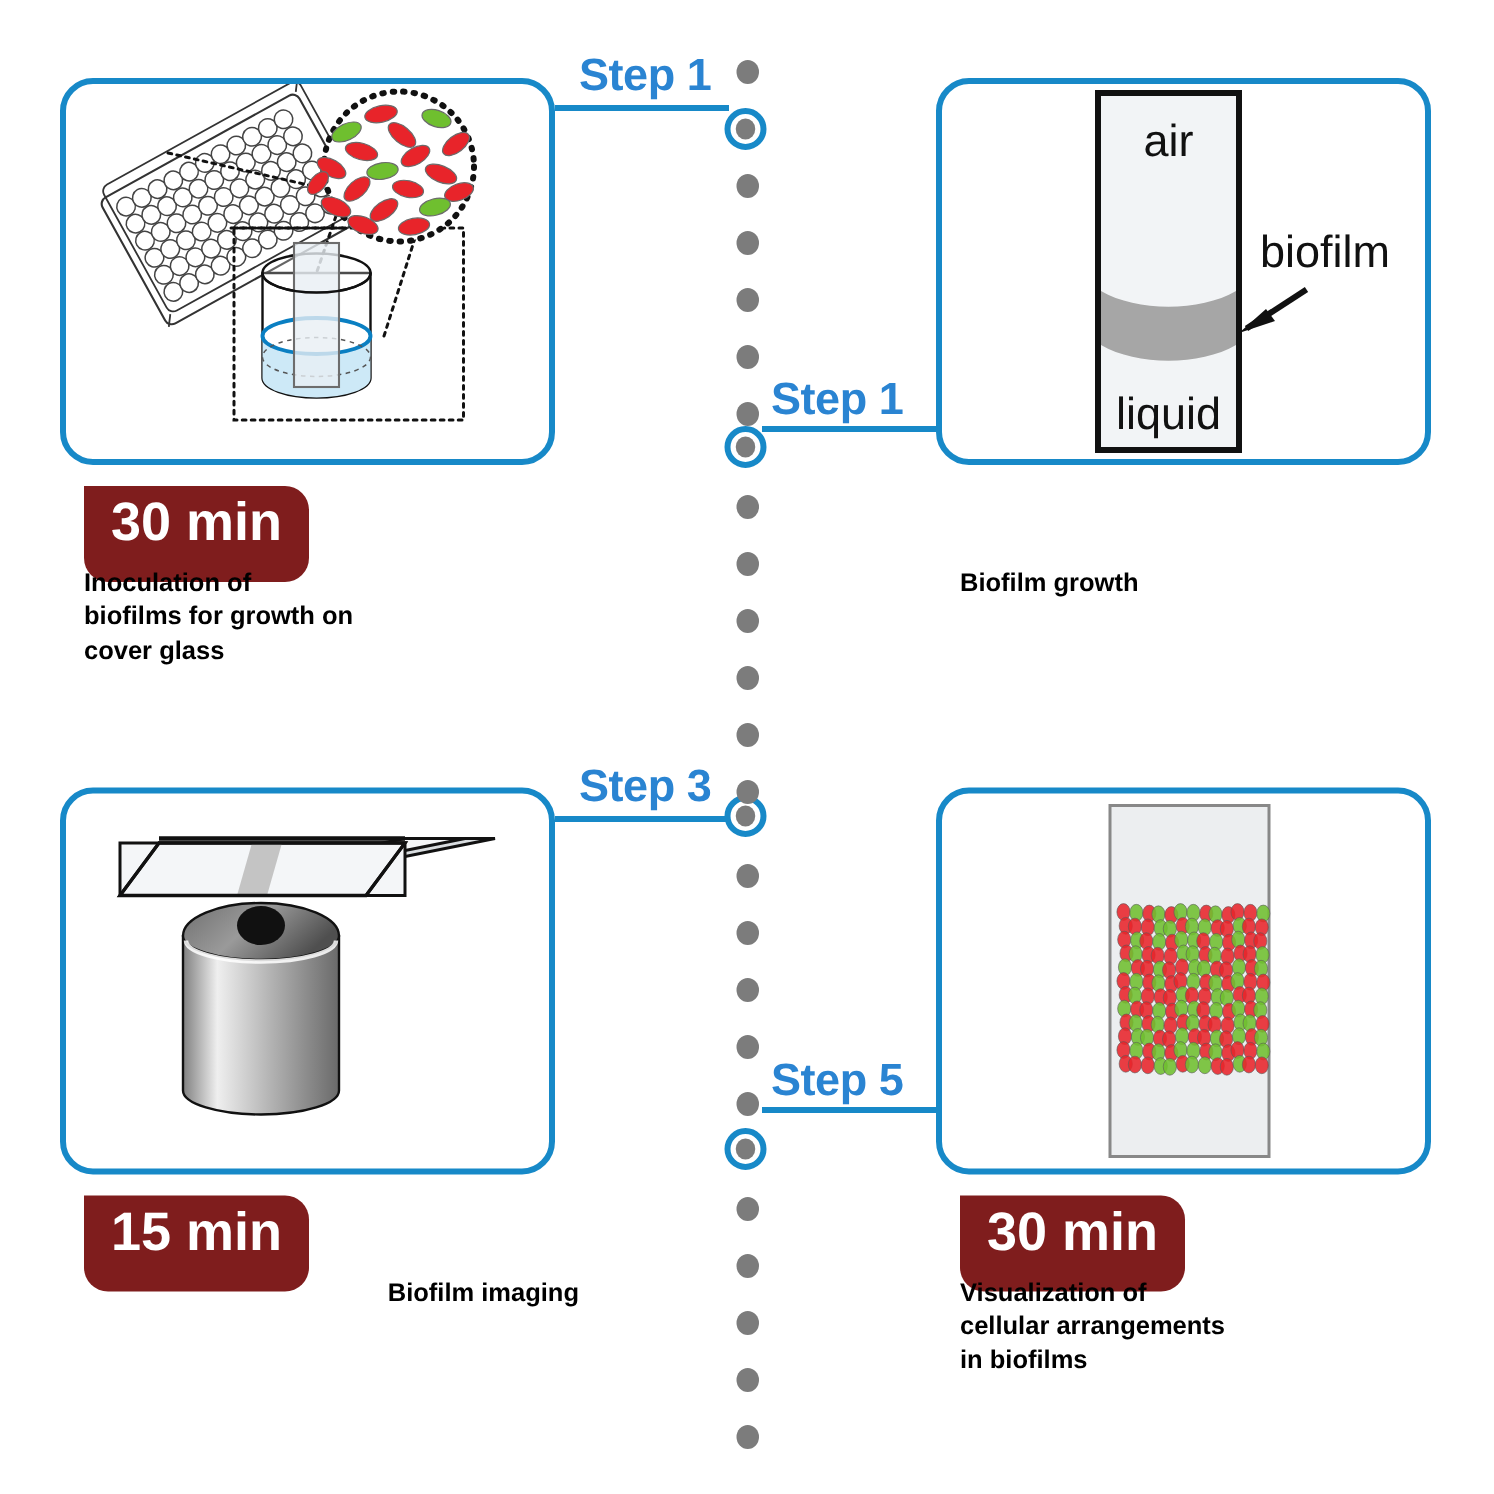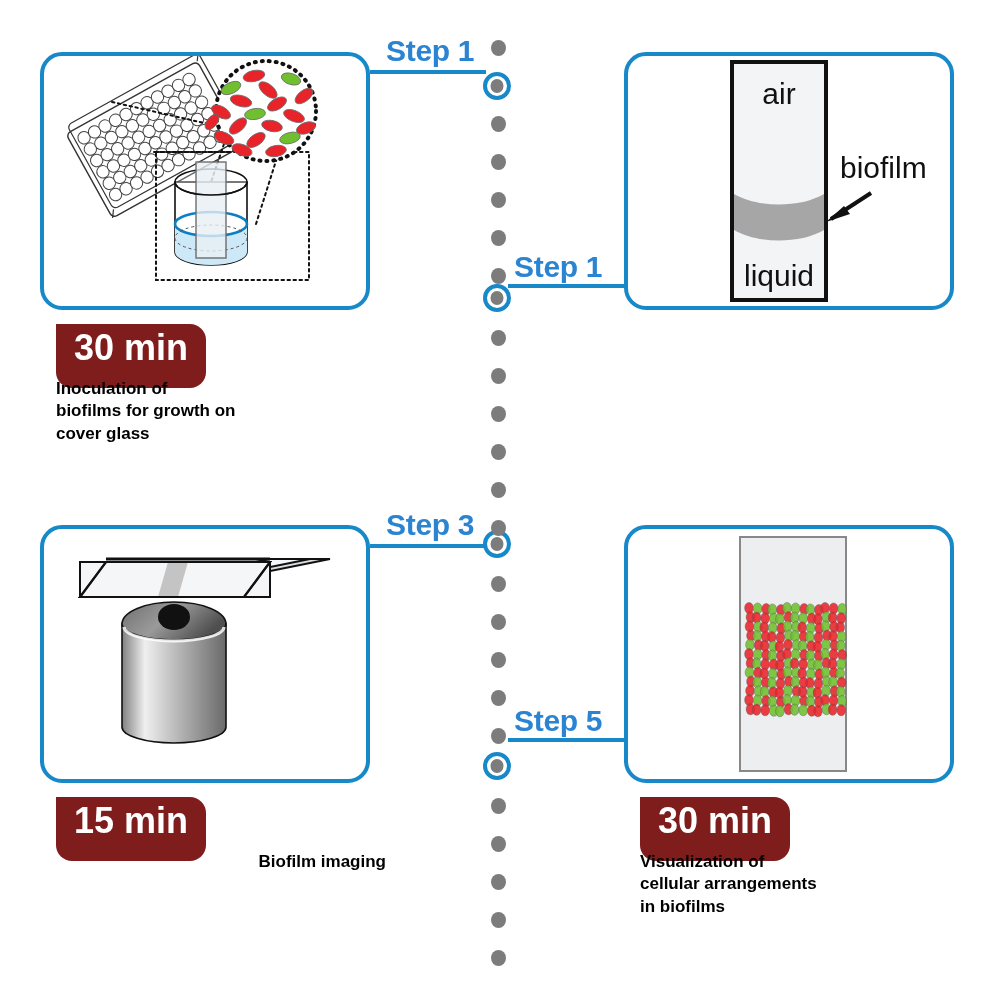--- a/index.html
+++ b/index.html
@@ -311,20 +311,21 @@
       <text x="212" y="122" font-family="Liberation Sans, sans-serif" font-size="30" fill="#111">biofilm</text>
       <g>
         <line x1="243" y1="137" x2="203" y2="163" stroke="#111" stroke-width="4"></line>
         <polygon points="198,166 222,158 216,150" fill="#111"></polygon>
       </g>
     </svg>
   </div>
 
   <div class="connector" style="left:508px; top:284px; width:120px;"></div>
   <div class="step-label" style="left:514px; top:250px;">Step 1</div>
+  <div class="caption" style="left:640px; top:378px; width:330px;">Biofilm growth</div>
 
   <div class="panel" style="left:40px; top:525px; width:330px; height:258px;">
     <svg width="322" height="250" viewBox="0 0 322 250">
 
       <g>
         <polygon points="56,68 246,30 286,30 96,68" fill="#d9dde0" stroke="#111" stroke-width="2"></polygon>
         <polygon points="36,68 226,30 266,30 76,68" fill="#f4f6f8" stroke="#111" stroke-width="2"></polygon>
         <polygon points="36,35 226,35 226,30 36,30" fill="none"></polygon>
         <polygon points="36,68 36,33 226,33 226,68" fill="#f4f6f8" stroke="#111" stroke-width="2"></polygon>
         <polygon points="36,68 62,33 226,33 200,68" fill="#f4f6f8" stroke="#111" stroke-width="2"></polygon>

